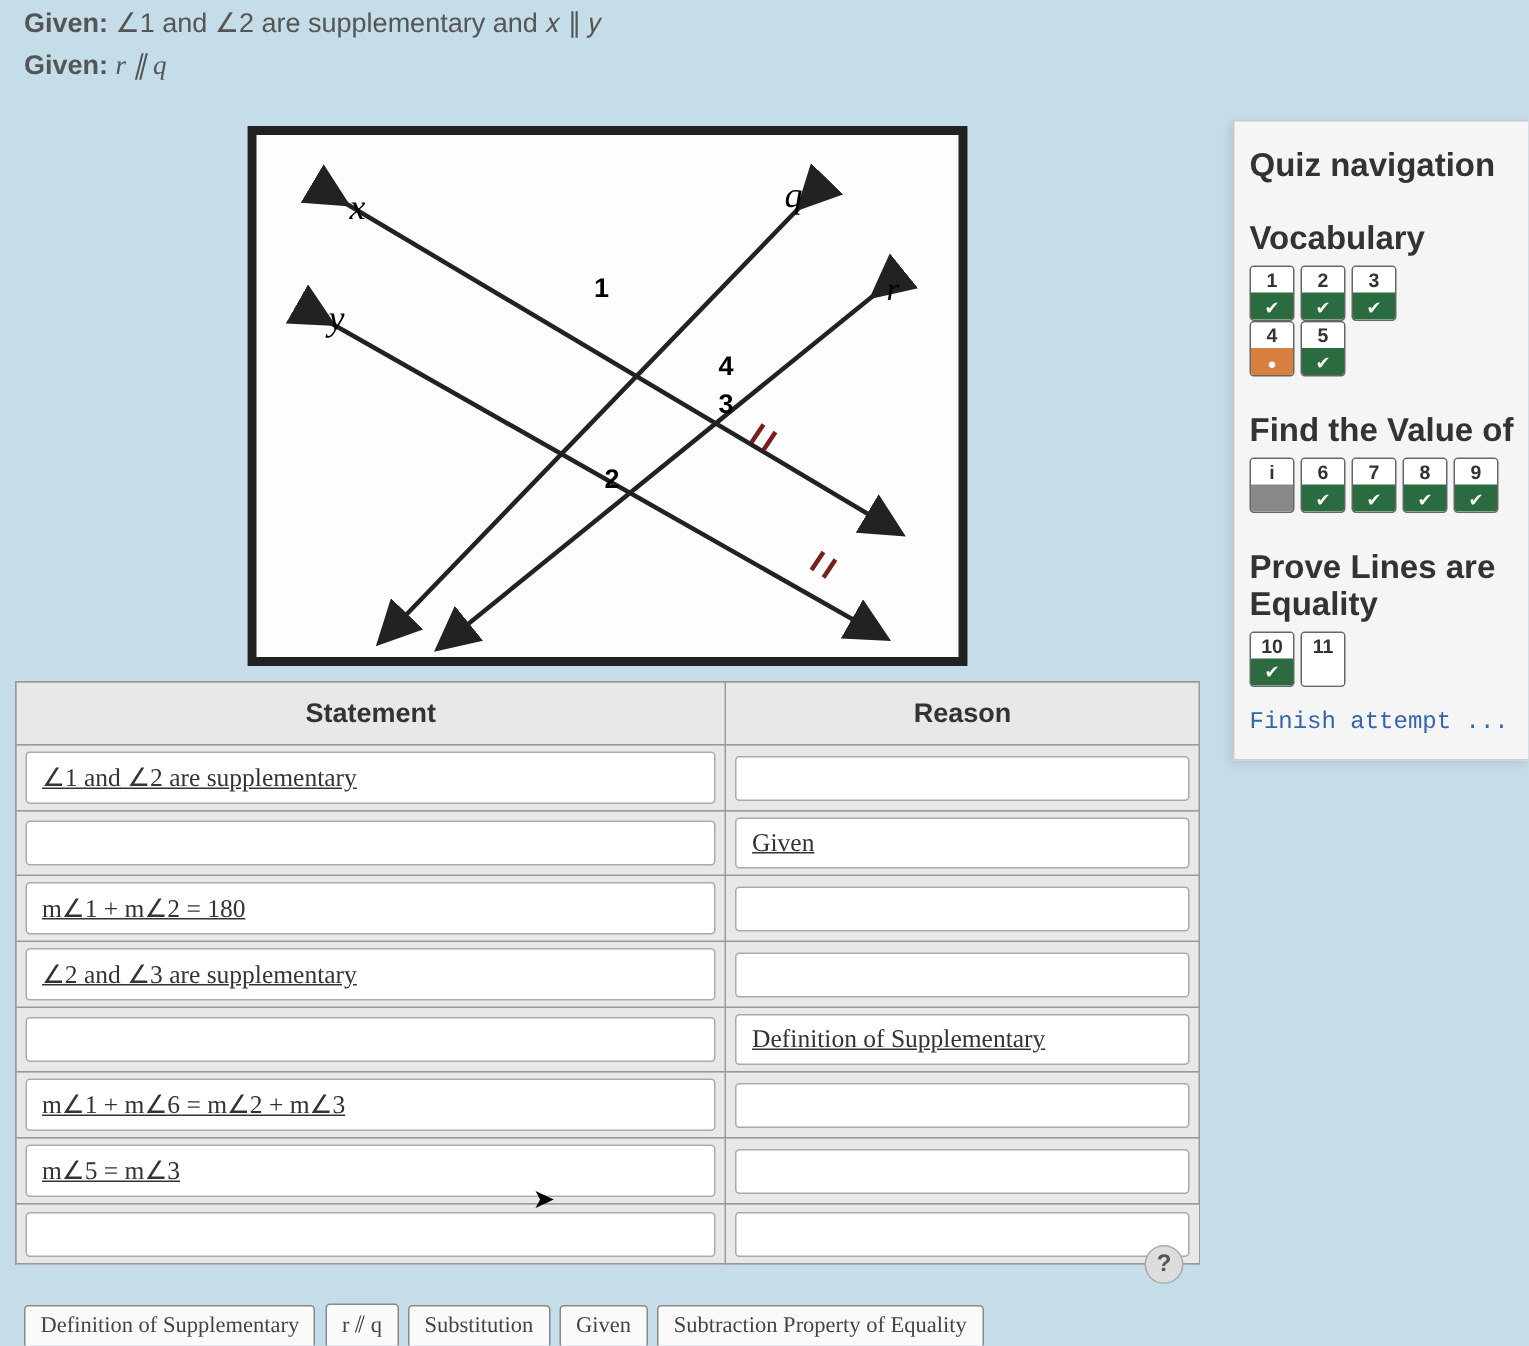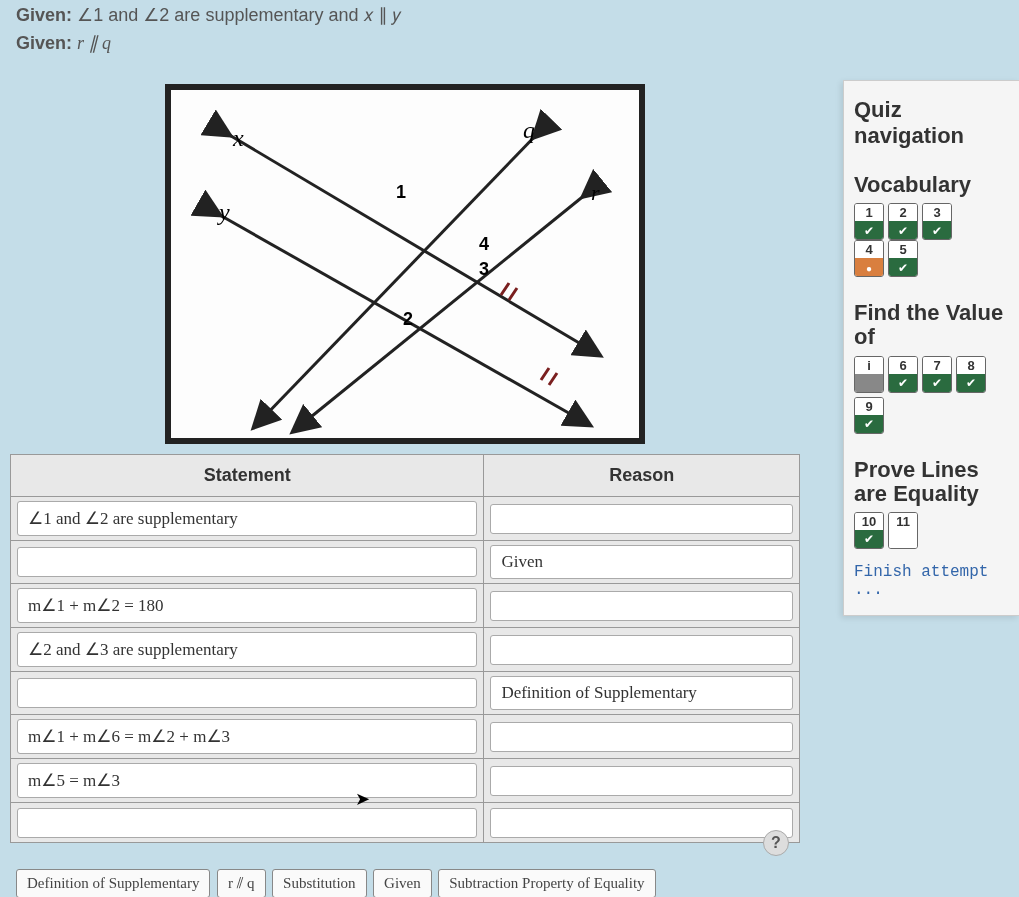--- a/index.html
+++ b/index.html
@@ -50,20 +50,21 @@
     background: #e8e8e8;
     color: #333;
   }
   .proof-table td {
     border: 1px solid #999;
     padding: 4px 6px;
     font-size: 17px;
     background: #e8e8e8;
     height: 40px;
     vertical-align: middle;
+    text-decoration: underline;
   }
   .proof-table td:first-child { width: 60%; }
   .cell-content {
     background: #fff;
     border: 1px solid #aaa;
     border-radius: 3px;
     padding: 6px 10px;
     font-family: 'Times New Roman', serif;
     min-height: 30px;
     position: relative;
@@ -100,21 +101,21 @@
     padding: 5px 10px;
     font-size: 15px;
     color: #444;
     margin-right: 2px;
     font-family: 'Times New Roman', serif;
   }
   .sidebar {
     position: absolute;
     right: 0;
     top: 80px;
-    width: 176px;
+    width: 197px;
     background: #f5f5f5;
     padding: 16px 10px;
     border-left: 1px solid #ccc;
     border-top: 1px solid #ccc;
     border-bottom: 1px solid #ccc;
     box-shadow: -2px 2px 6px rgba(0,0,0,0.1);
   }
   .sidebar h2 {
     font-size: 22px;
     font-weight: bold;

